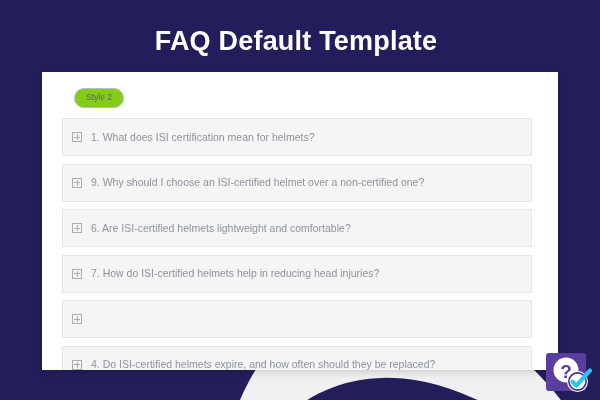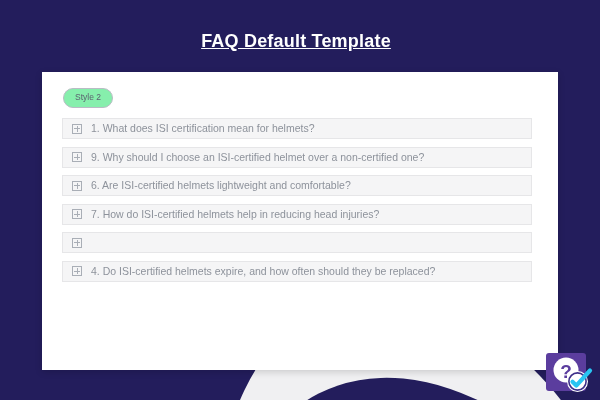--- a/index.html
+++ b/index.html
@@ -59,66 +59,65 @@
   }
 
   
   .page-title {
     position: absolute;
     top: 24px;
     left: 0;
     width: 592px;
     text-align: center;
     color: #ffffff;
-    font-size: 18px;
+    font-size: 27px;
     font-weight: bold;
     letter-spacing: 0.2px;
     line-height: 34px;
-    text-decoration: underline;
   }
 
   
   .card {
     position: absolute;
     left: 42px;
     top: 72px;
     width: 516px;
     height: 298px;
     background: #ffffff;
     box-shadow: 0 2px 7px rgba(0,0,0,0.16);
     overflow: hidden;
   }
 
   .style-badge {
     position: absolute;
-    left: 21px;
+    left: 32px;
     top: 16px;
     border: 1px solid #b9bcc4;
     border-radius: 999px;
     padding: 3px 11px 4px 11px;
     font-size: 8.5px;
     color: #5c6270;
-    background: #86efac;
+    background: #84cc16;
     line-height: 11px;
     white-space: nowrap;
   }
 
   .faq-list {
     position: absolute;
     left: 20px;
     top: 46px;
     right: 26px;
   }
 
   .faq-row {
     display: flex;
     align-items: center;
     background: #f5f5f6;
     border: 1px solid #e6e6e8;
-    height: 21px;
+    height: 38px;
     margin-bottom: 7.5px;
     padding-left: 9px;
     box-sizing: border-box;
   }
 
   .plus-icon {
     width: 10px;
     height: 10px;
     flex: 0 0 10px;
     position: relative;

